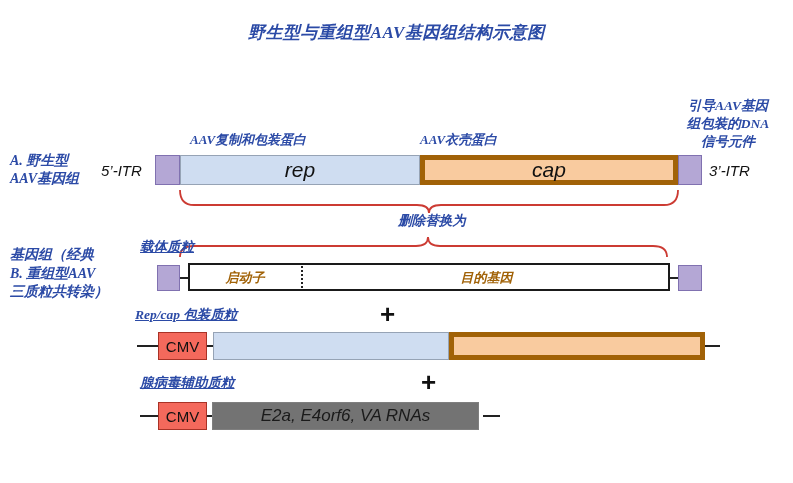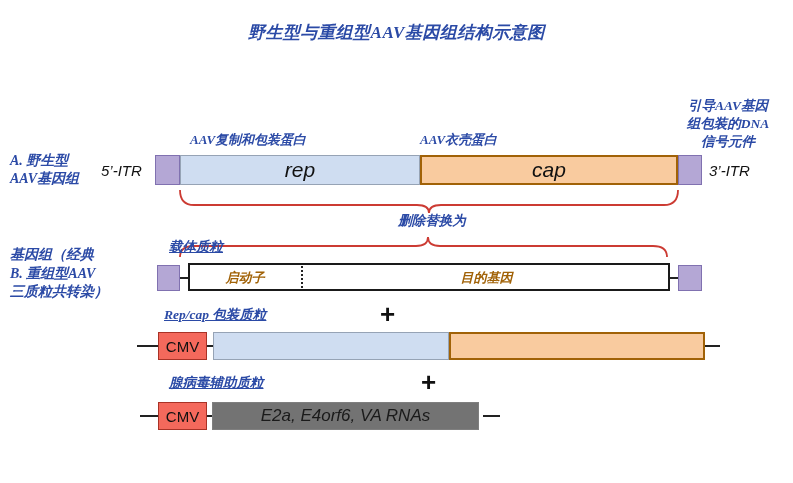--- a/index.html
+++ b/index.html
@@ -14,28 +14,28 @@
   .pack-note{right:3px;top:97px;width:124px;font-size:13.5px;line-height:18px;font-weight:bold;color:#2b4aa6;text-align:center;}
 
   .secA-label{left:10px;top:152px;width:104px;font-size:14px;line-height:18px;font-weight:bold;color:#2b4aa6;}
   .secB-label{left:10px;top:246px;width:118px;font-size:14px;line-height:18.5px;font-weight:bold;color:#2b4aa6;}
 
   .itr-label{font-size:15px;font-style:italic;color:#111;font-family:"Liberation Sans",sans-serif;}
 
   .genebox{position:absolute;box-sizing:border-box;display:flex;align-items:center;justify-content:center;}
   .purple{background:#b4a7d5;border:1px solid #8071b0;}
   .lblue {background:#cfddf1;border:1px solid #96a3b5;}
-  .orange{background:#f9cb9f;border:2px solid #a16207;}
+  .orange{background:#f9cb9f;border:5px solid #a16207;}
   .genebox .gene{font-family:"Liberation Sans",sans-serif;font-style:italic;font-size:21px;color:#111;}
 
   .protein-note{font-size:13px;font-weight:bold;color:#2b4aa6;text-align:left;}
 
   .del-note{left:362px;top:212px;width:140px;font-size:13.5px;font-weight:bold;color:#2b4aa6;text-align:center;}
 
-  .plasmid-label{font-size:13.5px;font-weight:bold;color:#2b4aa6;text-decoration:underline;margin-left:29px;}
+  .plasmid-label{font-size:13.5px;font-weight:bold;color:#2b4aa6;text-decoration:underline;}
 
   .whitebox{left:188px;top:263px;width:482px;height:28px;background:#fff;border:2px solid #1a1a1a;box-sizing:border-box;}
   .inbox-label{top:269px;font-size:13px;font-weight:bold;color:#a16207;text-align:center;}
   .dotline{left:301px;top:266px;height:22px;width:0;border-left:2px dotted #222;}
 
   .plus{font-family:"Liberation Sans",sans-serif;font-size:26px;font-weight:bold;color:#111;text-align:center;line-height:26px;}
 
   .conn{position:absolute;height:2px;background:#222;}
 
   .cmv{background:#f4695c;border:1.5px solid #a93226;box-sizing:border-box;display:flex;align-items:center;justify-content:center;}

